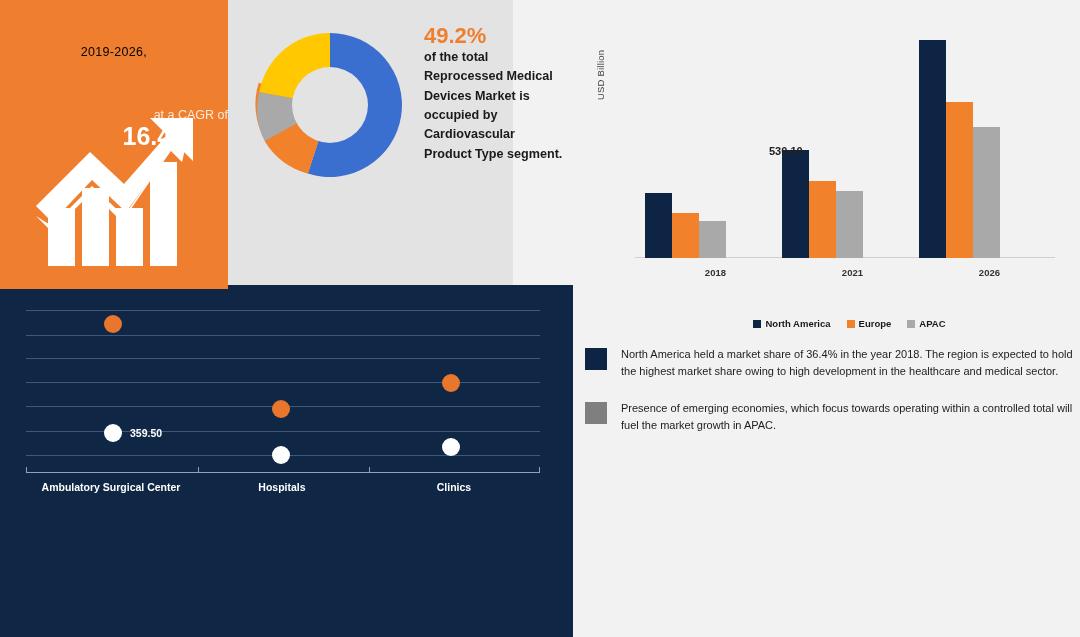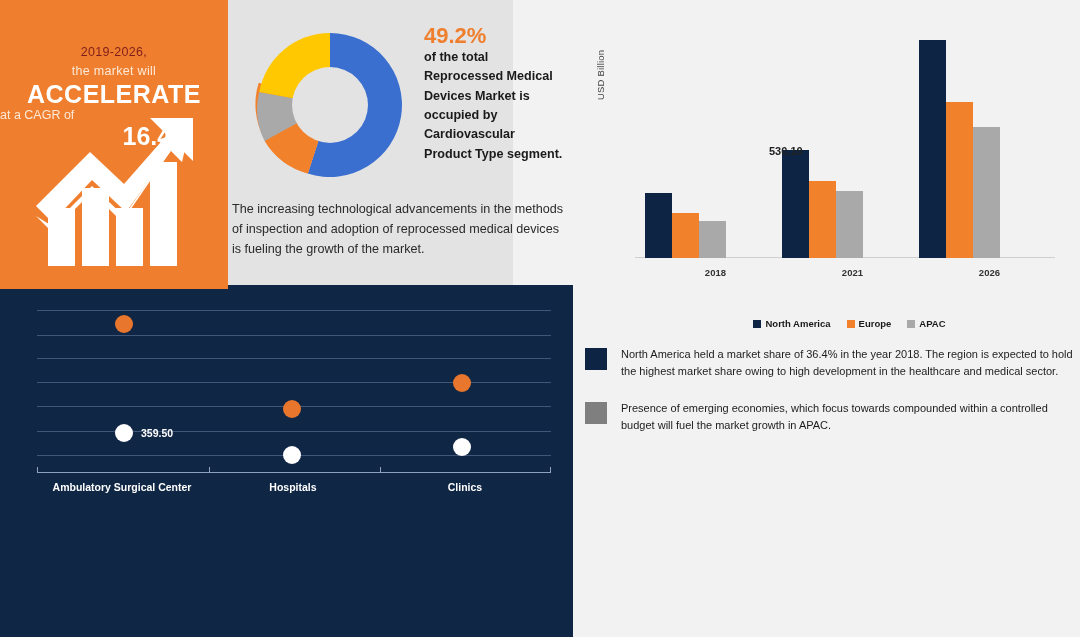--- a/index.html
+++ b/index.html
@@ -10,32 +10,32 @@
   }
   .page{position:relative;width:1080px;height:637px;}
 
   
   .orange-panel{
     position:absolute;left:0;top:0;width:228px;height:285px;
     background:#ef7f2e;overflow:hidden;
   }
   .op-line1{
     position:absolute;left:0;top:45px;width:228px;text-align:center;
-    color:#7f1d1d;font-size:12.5px;letter-spacing:.3px;
+    color:#000000;font-size:12.5px;letter-spacing:.3px;
   }
   .op-line2{
     position:absolute;left:0;top:64px;width:228px;text-align:center;
     color:#fde9d8;font-size:12.5px;letter-spacing:.3px;
   }
   .op-accel{
     position:absolute;left:0;top:80px;width:228px;text-align:center;
     color:#ffffff;font-size:25px;font-weight:bold;letter-spacing:.5px;
   }
   .op-line4{
-    position:absolute;left:0;top:108px;width:228px;text-align:left;
+    position:absolute;left:0;top:108px;width:228px;text-align:right;
     color:#fde9d8;font-size:12.5px;
   }
   .op-cagr{
     position:absolute;left:0;top:122px;width:228px;text-align:center;
     color:#ffffff;font-size:25px;font-weight:bold;padding-left:44px;
   }
   .op-icon{position:absolute;left:30px;top:100px;width:175px;height:175px;}
 
   
   .grey-panel{
@@ -54,21 +54,21 @@
   }
 
   
   .navy-panel{
     position:absolute;left:0;top:285px;width:573px;height:352px;
     background:#102645;
   }
   .navy-accent{
     position:absolute;left:0;top:0;width:228px;height:4px;background:#ef7f2e;
   }
-  .dot-chart{position:absolute;left:31px;top:10px;width:540px;height:185px;}
+  .dot-chart{position:absolute;left:20px;top:10px;width:540px;height:185px;}
   .gridline{
     position:absolute;left:6px;width:514px;height:1px;background:#41577a;
   }
   .axisline{position:absolute;left:6px;top:177px;width:514px;height:1px;background:#8ea2be;}
   .tickmark{position:absolute;top:172px;width:1px;height:6px;background:#8ea2be;}
   .dot{position:absolute;width:18px;height:18px;border-radius:50%;}
   .dot.white{background:#ffffff;}
   .dot.orange{background:#e8762c;}
   .dot-value{
     position:absolute;color:#ffffff;font-size:10.5px;font-weight:bold;
@@ -121,22 +121,20 @@
     flex:1;color:#1c1c1c;font-size:11px;line-height:1.55;
   }
 </style>
 </head>
 <body>
 
 <div class="page">
 
   <div class="orange-panel">
     <div class="op-line1">2019-2026,</div>
-    <div class="op-line2">the market will</div>
-    <div class="op-accel">ACCELERATE</div>
     <div class="op-line4">at a CAGR of</div>
     <div class="op-cagr">16.4%</div>
     <svg class="op-icon" viewBox="0 0 175 175">
       <rect x="18" y="108" width="27" height="58" fill="#ffffff"></rect>
       <rect x="52" y="88" width="27" height="78" fill="#ffffff"></rect>
       <rect x="86" y="108" width="27" height="58" fill="#ffffff"></rect>
       <rect x="120" y="62" width="27" height="104" fill="#ffffff"></rect>
       <path d="M6 116 L22 132 L62 92 L92 122 L140 52 L128 40 L160 28 L152 62 L140 50 L94 116 L62 86 L22 126 Z" fill="#ffffff"></path>
       <path d="M120 18 L163 18 L163 61 L146 44 L96 112 L62 80 L22 122 L6 106 L60 52 L94 84 L137 35 Z" fill="#ffffff"></path>
     </svg>
@@ -154,21 +152,20 @@
         <path d="M80,80 L14.6,116.1 A72,72 0 0,1 9.2,67.1 Z" fill="#a9a9a9"></path>
 
         <path d="M80,80 L9.2,67.1 A72,72 0 0,1 80,8 Z" fill="#ffc800"></path>
         <circle cx="80" cy="80" r="38" fill="#e3e3e3"></circle>
       </svg>
     </div>
     <div class="pct-block">
       <div class="pct-num">49.2%</div>
       <div class="pct-text">of the total Reprocessed Medical Devices Market is occupied by Cardiovascular Product Type segment.</div>
     </div>
-    <div class="grey-para">The increasing technological advancements in the methods of inspection and adoption of reprocessed medical devices is fueling the growth of the market.</div>
   </div>
 
   <div class="navy-panel">
     <div class="navy-accent"></div>
 
     <div class="dot-chart">
       <div class="gridline" style="top:15px"></div>
       <div class="gridline" style="top:40px"></div>
       <div class="gridline" style="top:63px"></div>
       <div class="gridline" style="top:87px"></div>
@@ -238,18 +235,18 @@
       </div>
     </div>
 
     <div class="right-bullets">
       <div class="rb-row">
         <span class="rb-swatch" style="background:#0d2444"></span>
         <span class="rb-text">North America held a market share of 36.4% in the year 2018. The region is expected to hold the highest market share owing to high development in the healthcare and medical sector.</span>
       </div>
       <div class="rb-row">
         <span class="rb-swatch" style="background:#7f7f7f"></span>
-        <span class="rb-text">Presence of emerging economies, which focus towards compounded within a controlled budget will fuel the market growth in APAC.</span>
+        <span class="rb-text">Presence of emerging economies, which focus towards operating within a controlled total will fuel the market growth in APAC.</span>
       </div>
     </div>
 
   </div>
 </div>
 
 </body></html>

